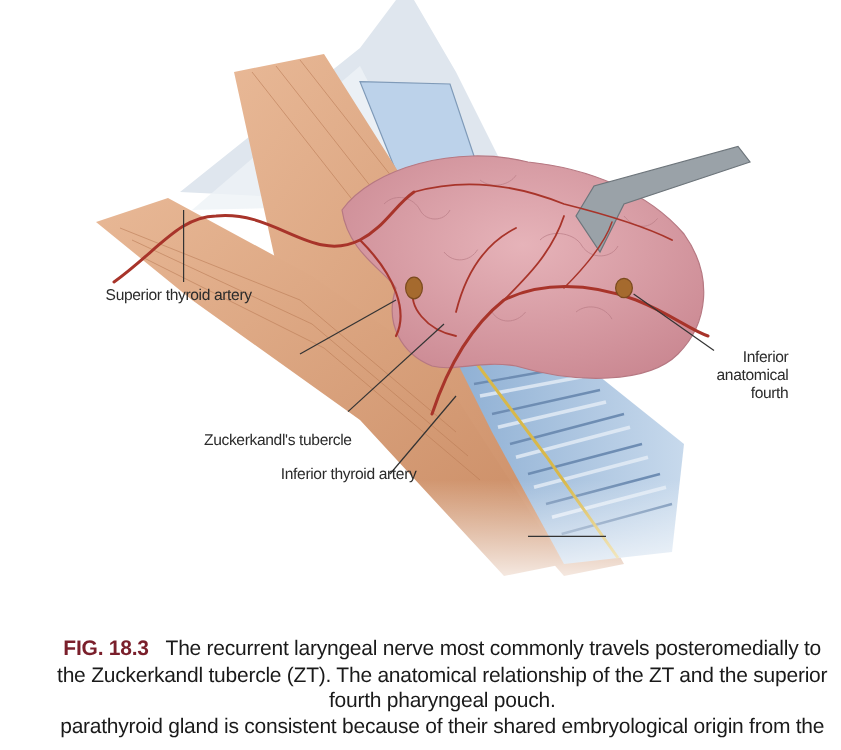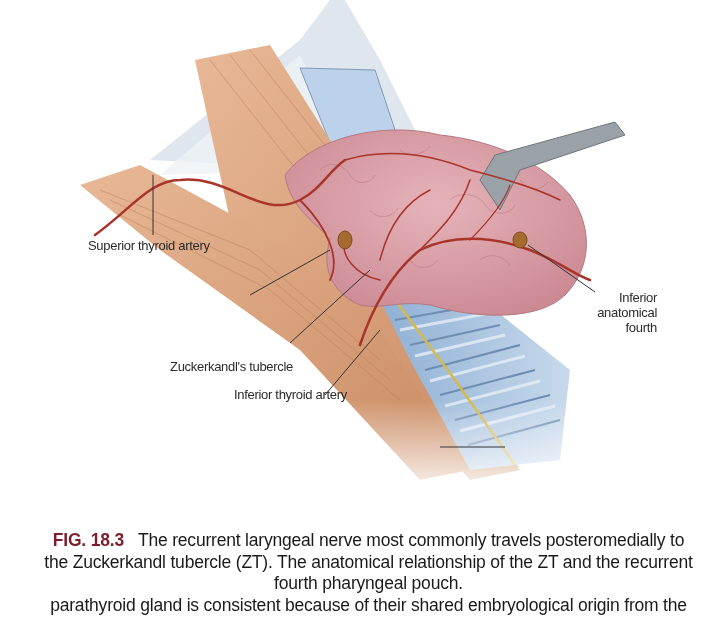--- a/index.html
+++ b/index.html
@@ -120,16 +120,16 @@
   <div class="label" style="left:210px; top:387px;margin-left:24px;">Inferior thyroid artery</div>
   <div class="label right" style="left:575px; top:290px; width:62px;margin-left:20px;">
     <div>Inferior</div>
     <div>anatomical</div>
     <div>fourth</div>
   </div>
 </div>
 
 <div id="caption">
   <span class="cap-line"><span class="fig-num">FIG. 18.3</span>&nbsp;&nbsp;&nbsp;<span>The recurrent laryngeal nerve most commonly travels posteromedially to</span></span>
-  <span class="cap-line">the Zuckerkandl tubercle (ZT). The anatomical relationship of the ZT and the recurrent</span>
+  <span class="cap-line">the Zuckerkandl tubercle (ZT). The anatomical relationship of the ZT and the superior</span>
   <span class="cap-line">fourth pharyngeal pouch.</span>
   <span class="cap-line">parathyroid gland is consistent because of their shared embryological origin from the</span>
 </div>
 
 </body></html>

